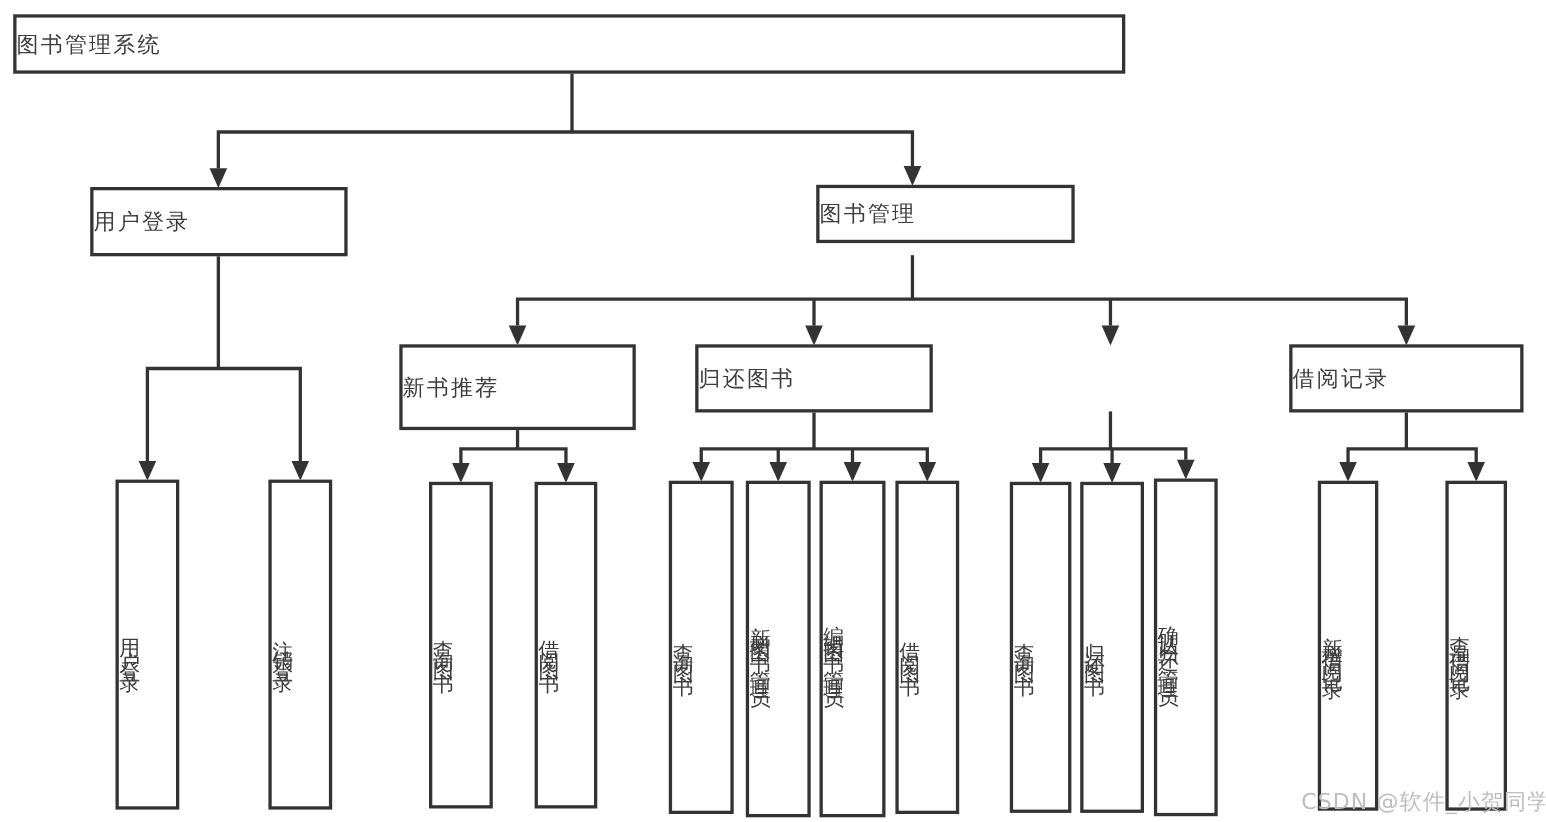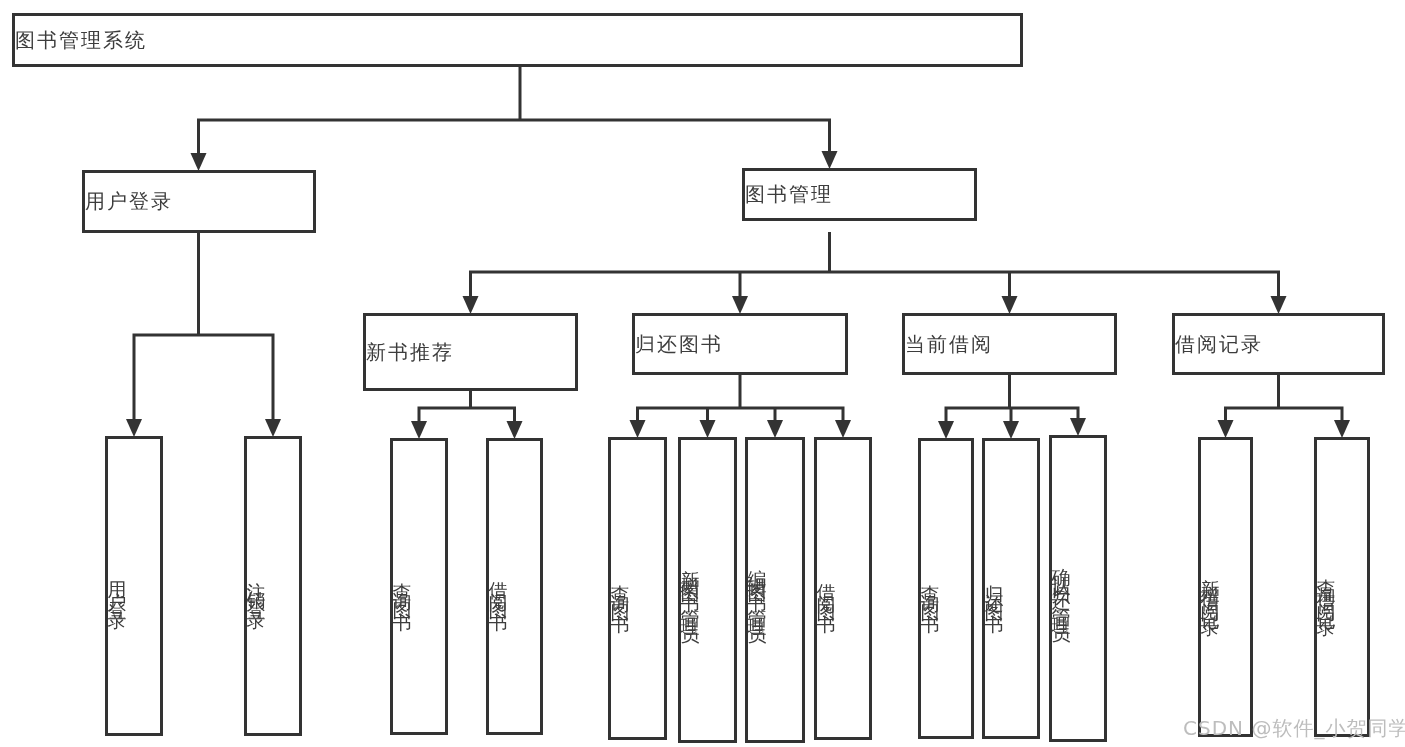--- a/index.html
+++ b/index.html
@@ -102,23 +102,20 @@
   <div class="box h" style="left:742px;top:168px;width:235px;height:53px">
     <span>图书管理</span>
   </div>
 
   <div class="box h" style="left:363px;top:313px;width:215px;height:78px">
     <span>新书推荐</span>
   </div>
   <div class="box h" style="left:632px;top:313px;width:216px;height:62px">
     <span>归还图书</span>
   </div>
-  <div class="box h" style="left:902px;top:313px;width:215px;height:62px">
-    <span>当前借阅</span>
-  </div>
   <div class="box h" style="left:1172px;top:313px;width:213px;height:62px">
     <span>借阅记录</span>
   </div>
 
   <div class="box v" style="left:105px;top:436px;width:58px;height:300px">
     <span>用户登录</span>
   </div>
   <div class="box v" style="left:244px;top:436px;width:58px;height:300px">
     <span>注销登录</span>
   </div>

